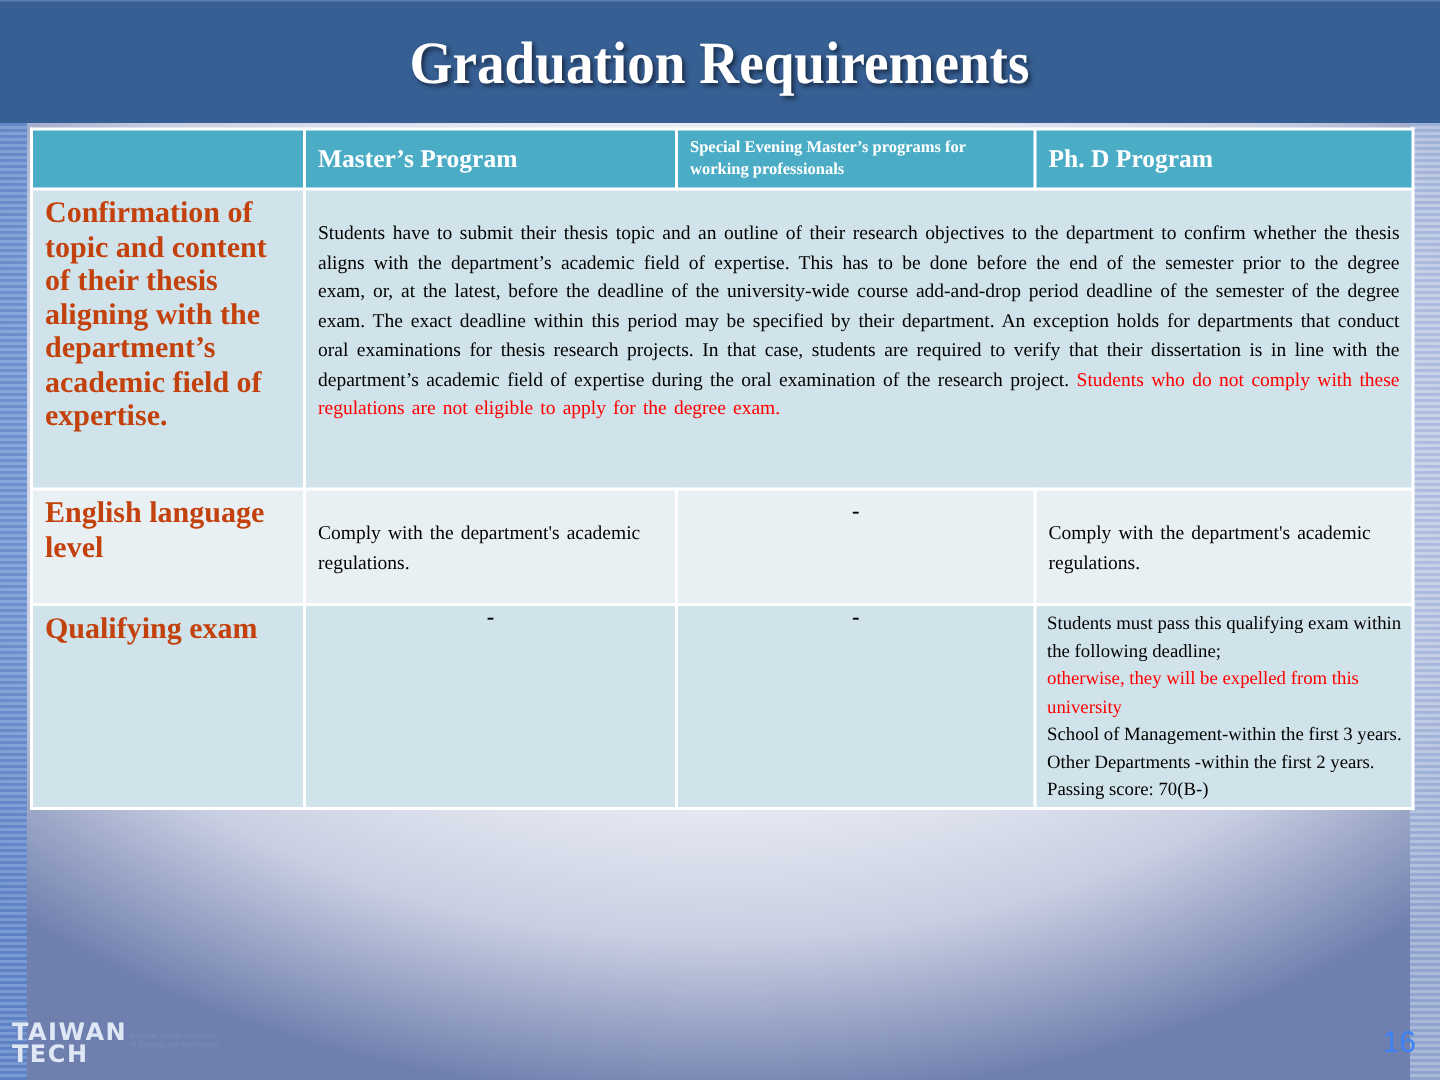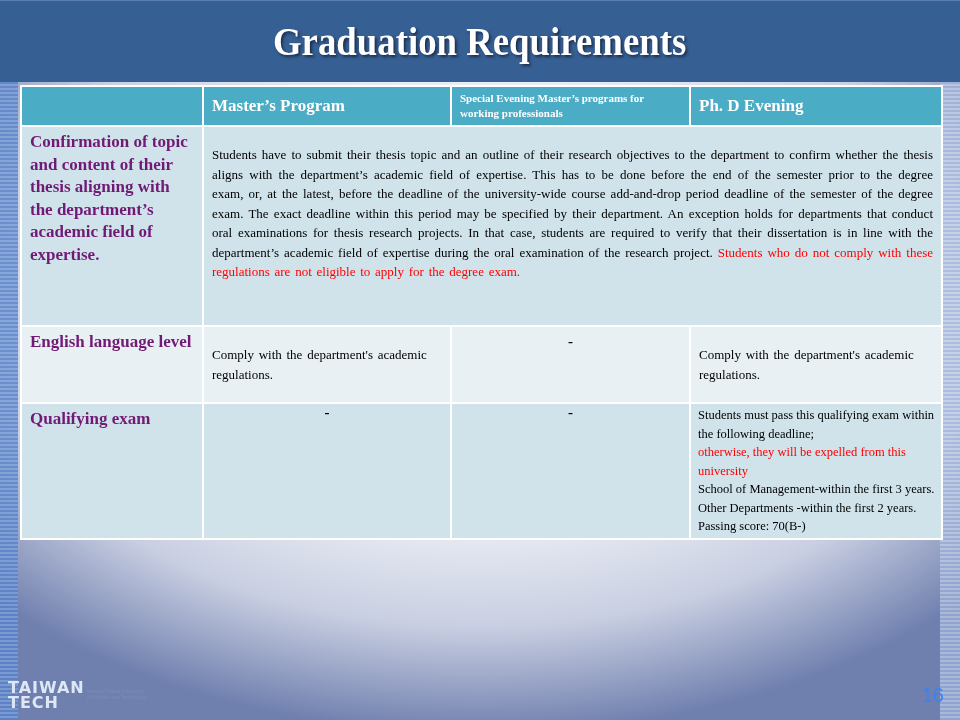--- a/index.html
+++ b/index.html
@@ -50,24 +50,24 @@
     vertical-align: middle;
     font-weight: bold;
     padding: 0 8px;
   }
   th.h-main { font-size: 17px; }
   th.h-small { font-size: 11px; line-height: 15px; }
   tbody tr.r-light td { background: #d0e3ea; }
   tbody tr.r-lighter td { background: #e9f0f3; }
   td.label {
     font-weight: bold;
-    font-size: 17px;
+    font-size: 20px;
     line-height: 22.5px;
     padding: 4px 8px;
-    color: #701a75;
+    color: #c2410c;
   }
   td.body-text {
     font-size: 13px;
     line-height: 19.5px;
     padding: 18px 8px;
     color: #000;
     text-align: justify;
     word-spacing: 1.5px;
   }
   td.dash { text-align: center; vertical-align: middle; font-weight: bold; font-size: 15px; }
@@ -107,21 +107,21 @@
     <col style="width:182px">
     <col style="width:248px">
     <col style="width:239px">
     <col style="width:252px">
   </colgroup>
   <thead>
     <tr>
       <th></th>
       <th class="h-main">Master’s Program</th>
       <th class="h-small">Special Evening  Master’s  programs for working professionals</th>
-      <th class="h-main">Ph. D Evening</th>
+      <th class="h-main">Ph. D Program</th>
     </tr>
   </thead>
   <tbody>
     <tr class="r-light" style="height:200px">
       <td class="label">Confirmation of topic and content of their thesis aligning with the department’s academic field of expertise.</td>
       <td class="body-text" colspan="3"><span>Students have to submit  their thesis  topic and an outline  of their  research  objectives  to the department  to confirm  whether the thesis  aligns  with the department’s  academic  field  of  expertise.  This  has to be done before the end of the semester prior to the degree exam,  or, at the latest,  before the deadline  of the university-wide course add-and-drop period deadline  of the semester of the degree exam.   The exact deadline  within  this period may be specified  by their department.  An exception  holds for departments  that conduct  oral examinations  for thesis research projects. In that case, students are required  to verify  that their dissertation  is in line  with  the department’s  academic  field  of expertise  during  the oral examination  of the research project.</span> <span class="red">Students  who do not comply  with these regulations  are not eligible  to apply for the degree  exam.</span></td>
     </tr>
     <tr class="r-lighter" style="height:42px">
       <td class="label">English language level</td>
       <td class="body-text" style="text-align:left">Comply  with the department's academic  regulations.</td>

